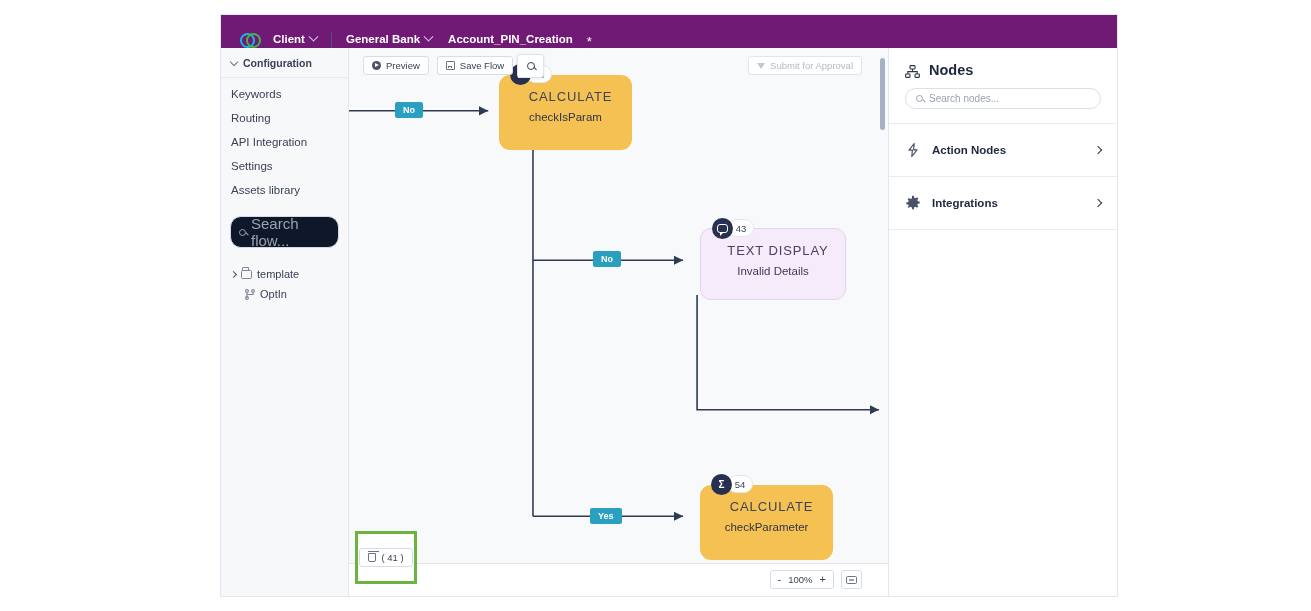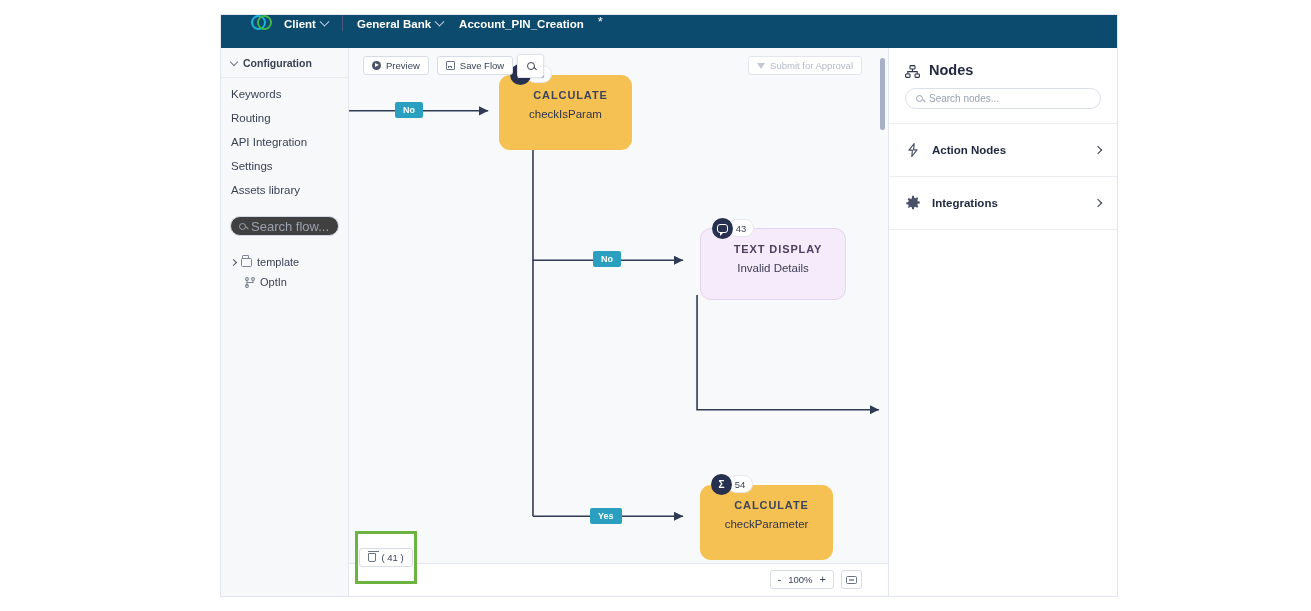--- a/index.html
+++ b/index.html
@@ -15,23 +15,23 @@
     width: 898px; height: 583px;
     background: #ffffff;
     border: 1px solid #e3e6ee;
     display: flex; flex-direction: column;
     overflow: hidden;
   }
 
   
   .topbar {
     height: 33px; flex: 0 0 33px;
-    background: #0c4a6e;
-    display: flex; align-items: flex-start;
-    padding: 0 12px 0 30px;
+    background: #701a75;
+    display: flex; align-items: flex-end;
+    padding: 0 12px 0 19px;
     color: #ffffff;
     font-size: 11.5px;
   }
   .logo { width: 21px; height: 15px; margin-right: 8px; position: relative; flex: 0 0 auto; }
   .logo .ring { position: absolute; top: 0; width: 15px; height: 15px; border-radius: 50%; border: 2.6px solid; }
   .logo .ring.a { left: 0; border-color: #18b6df; }
   .logo .ring.b { left: 6px; border-color: #43b649; }
   .tb-item {
     display: flex; align-items: center; gap: 5px;
     font-weight: bold; font-size: 11.5px;
@@ -96,23 +96,23 @@
 
   .sb-list { padding: 4px 0 6px; }
   .sb-link {
     display: block; padding: 6px 10px; font-size: 11.5px; color: #3a4256;
     cursor: pointer; white-space: nowrap;
   }
 
   .sb-search-wrap { padding: 8px 9px 4px; }
   .sb-search {
     display: flex; align-items: center; gap: 5px;
-    height: 20px; border: 1px solid #d6dae4; border-radius: 11px;
-    background: #404040; padding: 0 8px;
-    font-size: 13px; color: #9aa1b2; cursor: text;
+    height: 32px; border: 1px solid #d6dae4; border-radius: 11px;
+    background: #0f172a; padding: 0 8px;
+    font-size: 15px; color: #9aa1b2; cursor: text;
   }
   .mag {
     width: 7px; height: 7px; border: 1.2px solid #9aa1b2; border-radius: 50%;
     position: relative; flex: 0 0 auto;
   }
   .mag::after {
     content:""; position: absolute; width: 3.5px; height: 1.2px; background: #9aa1b2;
     transform: rotate(45deg); right: -3px; bottom: 0px;
   }
   .tree { padding: 12px 0 0 0; }
@@ -194,21 +194,21 @@
 
   
   .node {
     position: absolute; border-radius: 11px;
     display: flex; flex-direction: column; align-items: center;
     padding-top: 14px; z-index: 6;
   }
   .node.calc { background: #f6c153; }
   .node.text { background: #f6ebfa; border: 1px solid #e4d3ee; }
   .node-type {
-    font-size: 11px; font-weight: bold; letter-spacing: .9px;
+    font-size: 13px; font-weight: normal; letter-spacing: .9px;
     color: #3d4459; text-transform: uppercase; margin-left: 10px;
   }
   .node.text .node-type { color: #4a4060; }
   .node-title { font-size: 11.5px; color: #2f3549; margin-top: 7px; }
   .node.text .node-title { color: #3d3b58; }
   .badge-circ {
     position: absolute; left: 11px; top: -11px;
     width: 21px; height: 21px; border-radius: 50%;
     background: #27314f; color: #ffffff;
     display: flex; align-items: center; justify-content: center;

